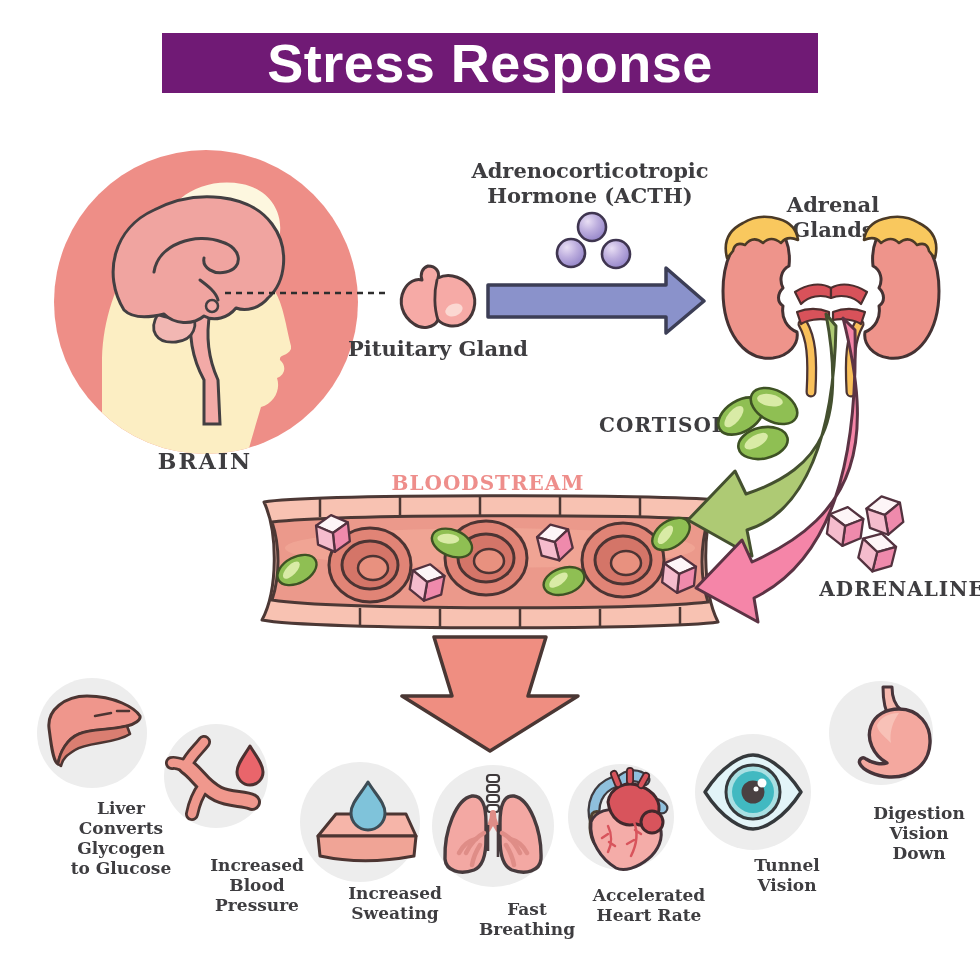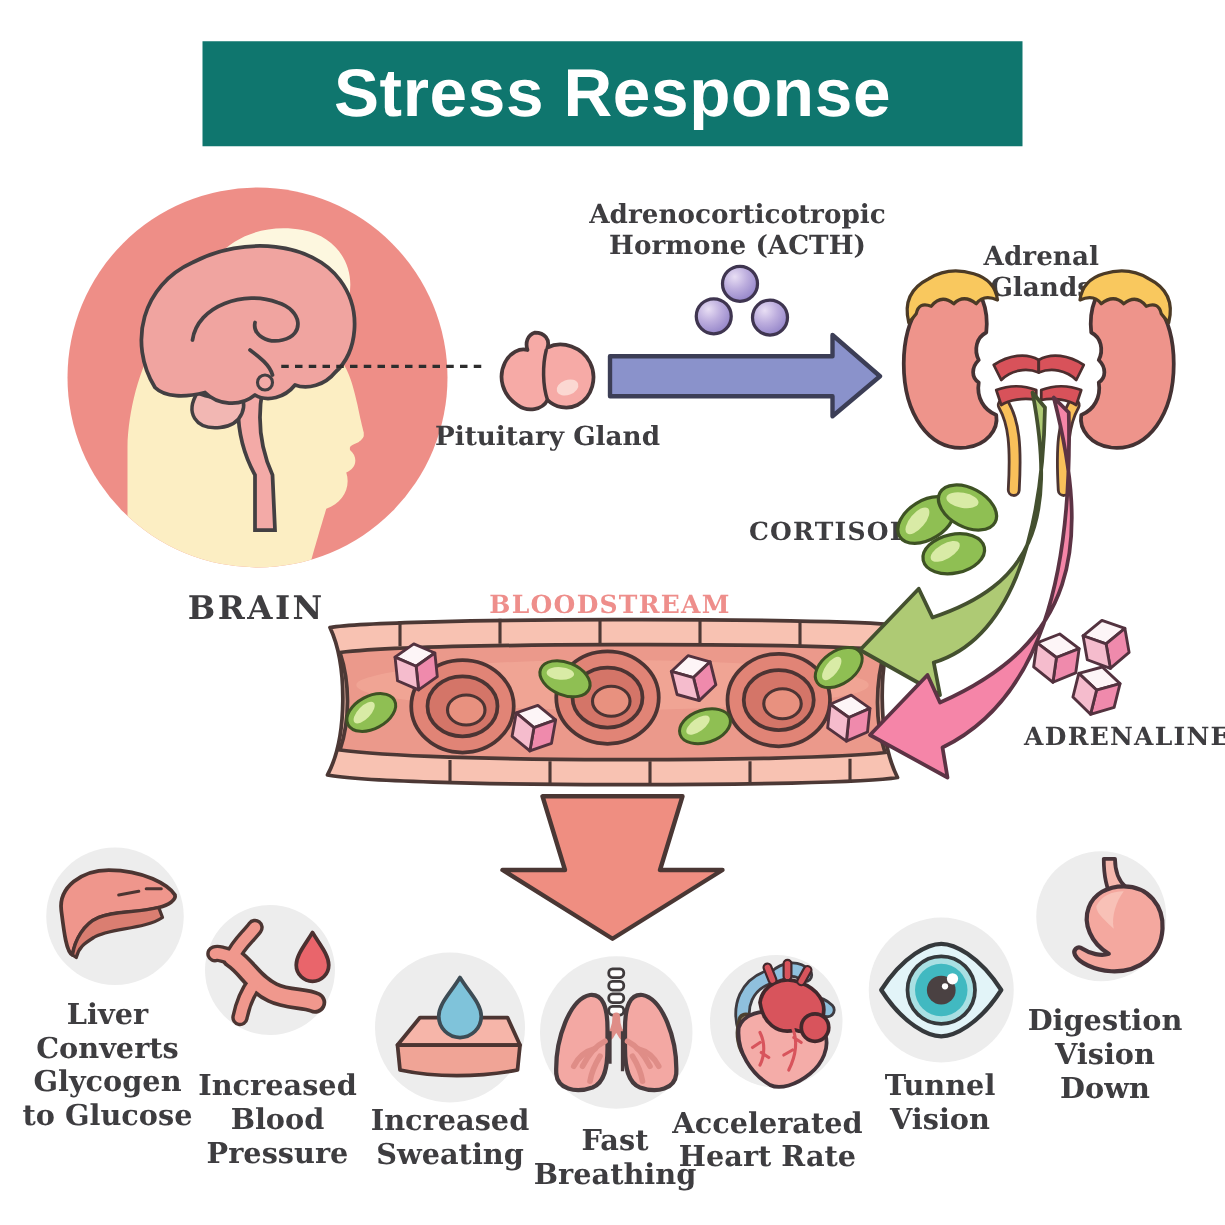--- a/index.html
+++ b/index.html
@@ -1,28 +1,28 @@
 <!DOCTYPE html>
 <html><head>
 <meta charset="utf-8">
 <style>
   html,body{margin:0;padding:0;background:#ffffff;}
   #canvas{position:relative;width:980px;height:980px;background:#ffffff;overflow:hidden;
           font-family:"DejaVu Serif", serif;}
-  #title-bar{position:absolute;left:162px;top:33px;width:656px;height:84px;background:#0f766e;
+  #title-bar{position:absolute;left:162px;top:33px;width:656px;height:60px;background:#701a75;
              display:flex;align-items:center;justify-content:center;}
   #title-bar .t{font-family:"Liberation Sans", sans-serif;font-weight:700;font-size:54px;
                 color:#ffffff;letter-spacing:0.5px;}
   .lbl{position:absolute;transform:translateX(-50%);text-align:center;font-weight:bold;
        color:#3e3d40;white-space:pre-line;line-height:1.2;}
   .lbl.s21{font-size:21px;}
   .lbl.s20{font-size:20px;}
-  .eff{font-size:23px;line-height:1.18;}
+  .eff{font-size:17px;line-height:1.18;margin-left:35px;}
   #bloodstream-label{color:#ee8e8b;letter-spacing:1px;}
-  #brain-label{letter-spacing:2px;font-size:26px;margin-top:24px;}
+  #brain-label{letter-spacing:2px;font-size:22px;}
   #cortisol-label,#adrenaline-label{letter-spacing:1px;}
   svg{position:absolute;overflow:visible;}
 </style>
 </head>
 <body>
 
 <div id="canvas">
 
   <div id="title-bar">
     <span class="t">Stress Response</span>

